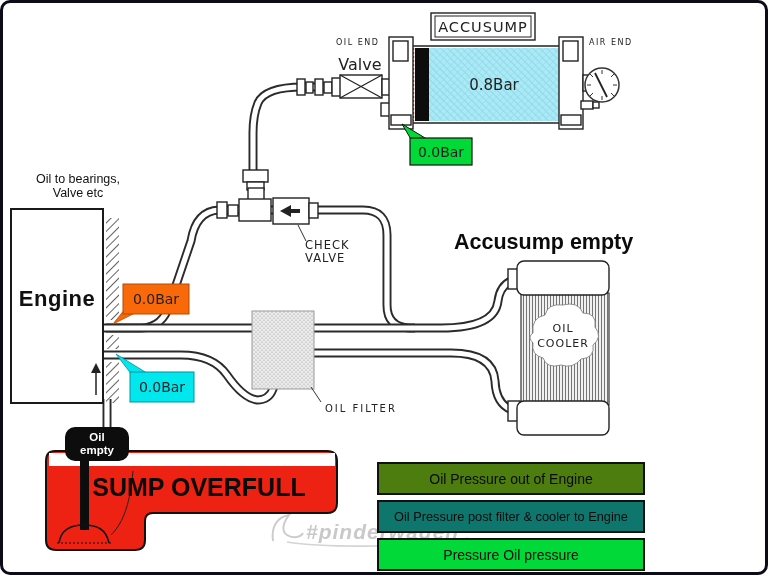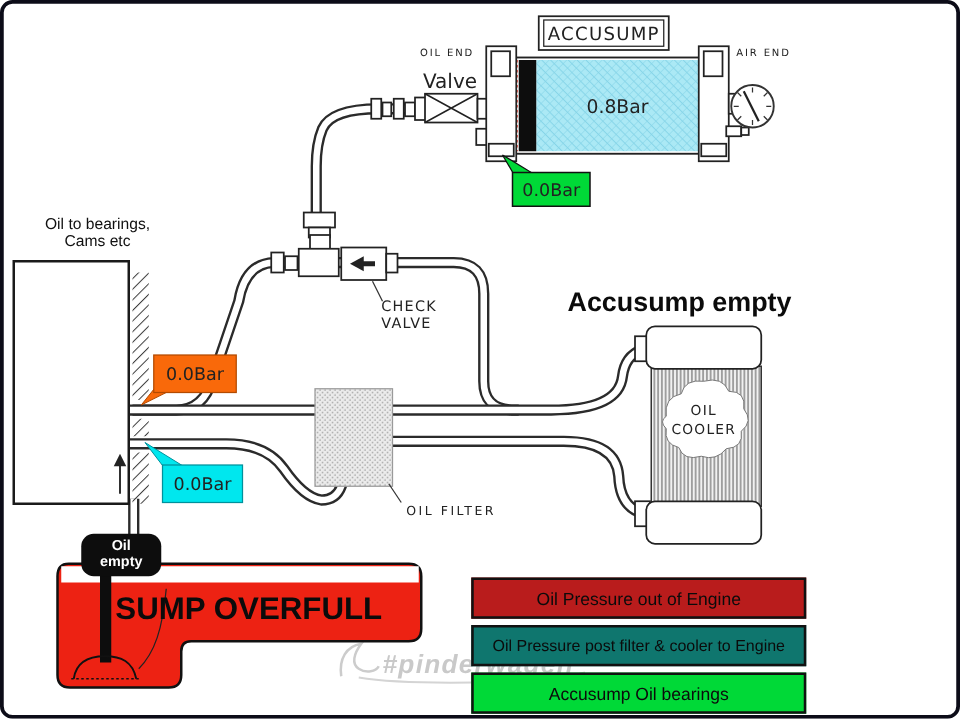--- a/index.html
+++ b/index.html
@@ -200,38 +200,39 @@
     <text class="lbl" x="159" y="389" font-size="14" text-anchor="middle">0.0Bar</text>
     <text class="lbl" x="302" y="246" font-size="11.5" letter-spacing="1">CHECK</text>
     <text class="lbl" x="302" y="259" font-size="11.5" letter-spacing="1">VALVE</text>
     <text class="lbl" x="322" y="409" font-size="10" letter-spacing="2">OIL FILTER</text>
     <text class="lbl" x="560" y="329" font-size="11" letter-spacing="1" text-anchor="middle">OIL</text>
     <text class="lbl" x="560" y="344" font-size="11" letter-spacing="1" text-anchor="middle">COOLER</text>
   </svg>
 
   <div class="abs txt-note" style="left:15px;top:169px;width:120px;">
     <span style="display:block">Oil to bearings,</span>
-    <span style="display:block">Cams etc</span>
-  </div>
-
+    <span style="display:block">Valve etc</span>
+  </div>
+
+  <div class="abs txt-engine" style="left:8px;top:283px;width:92px;">Engine</div>
 
   <div class="abs txt-sump" style="left:62px;top:470px;width:268px;">SUMP OVERFULL</div>
 
   <div class="abs txt-head" style="left:451px;top:227px;">Accusump empty</div>
 
   <div class="abs txt-pump" style="left:62px;top:428px;width:64px;">
     <span style="display:block">Oil</span>
     <span style="display:block">empty</span>
   </div>
 
   <div class="abs watermark" style="left:303px;top:517px;">#pinderwagen</div>
 
-  <div class="legend-box" style="top: 459px; background-color: #b91c1c;">
+  <div class="legend-box" style="top: 459px; background-color: #4d7c0f;">
     <span>Oil Pressure out of Engine</span>
   </div>
   <div class="legend-box small" style="top: 497px; background-color: #0f766e;">
     <span>Oil Pressure post filter &amp; cooler to Engine</span>
   </div>
   <div class="legend-box" style="top: 535px; background-color: rgb(0, 217, 55);">
-    <span>Accusump Oil bearings</span>
+    <span>Pressure Oil pressure</span>
   </div>
 
 </div>
 
 </body></html>

